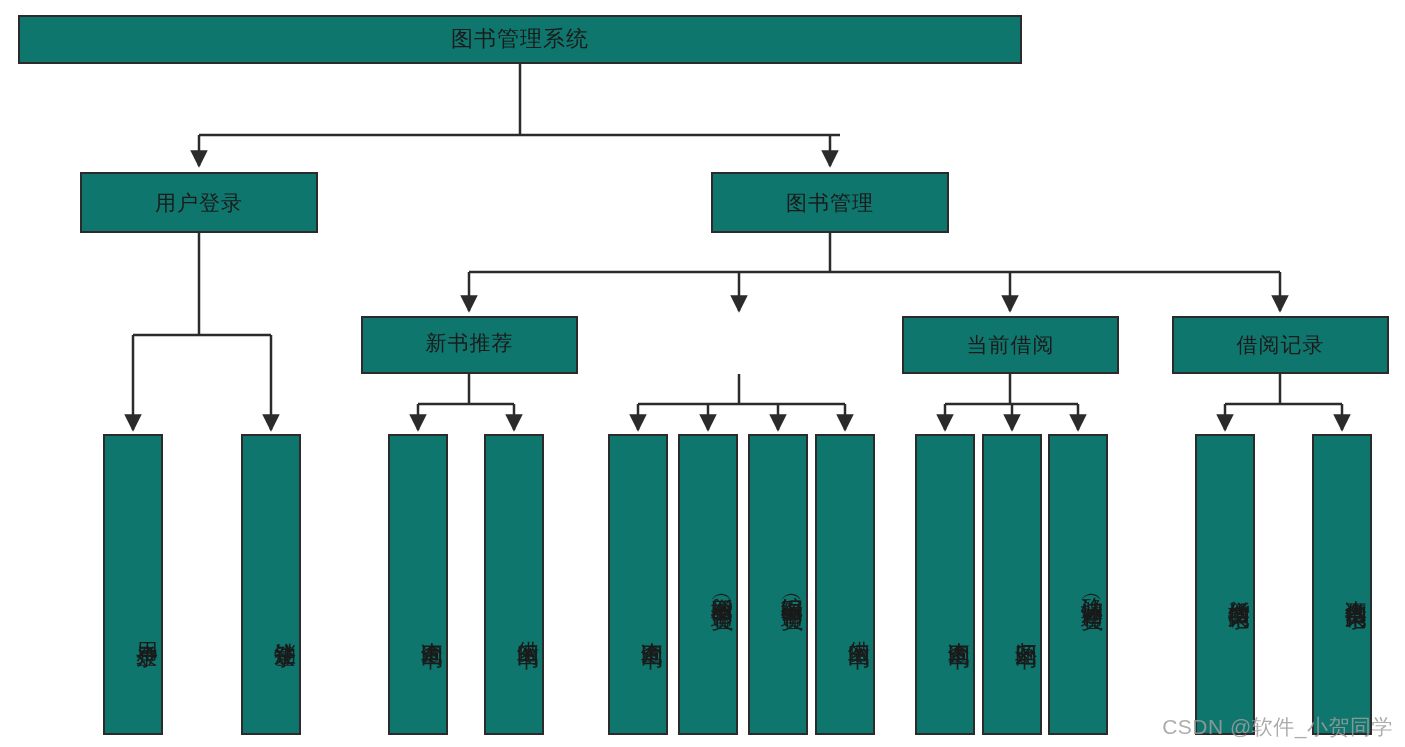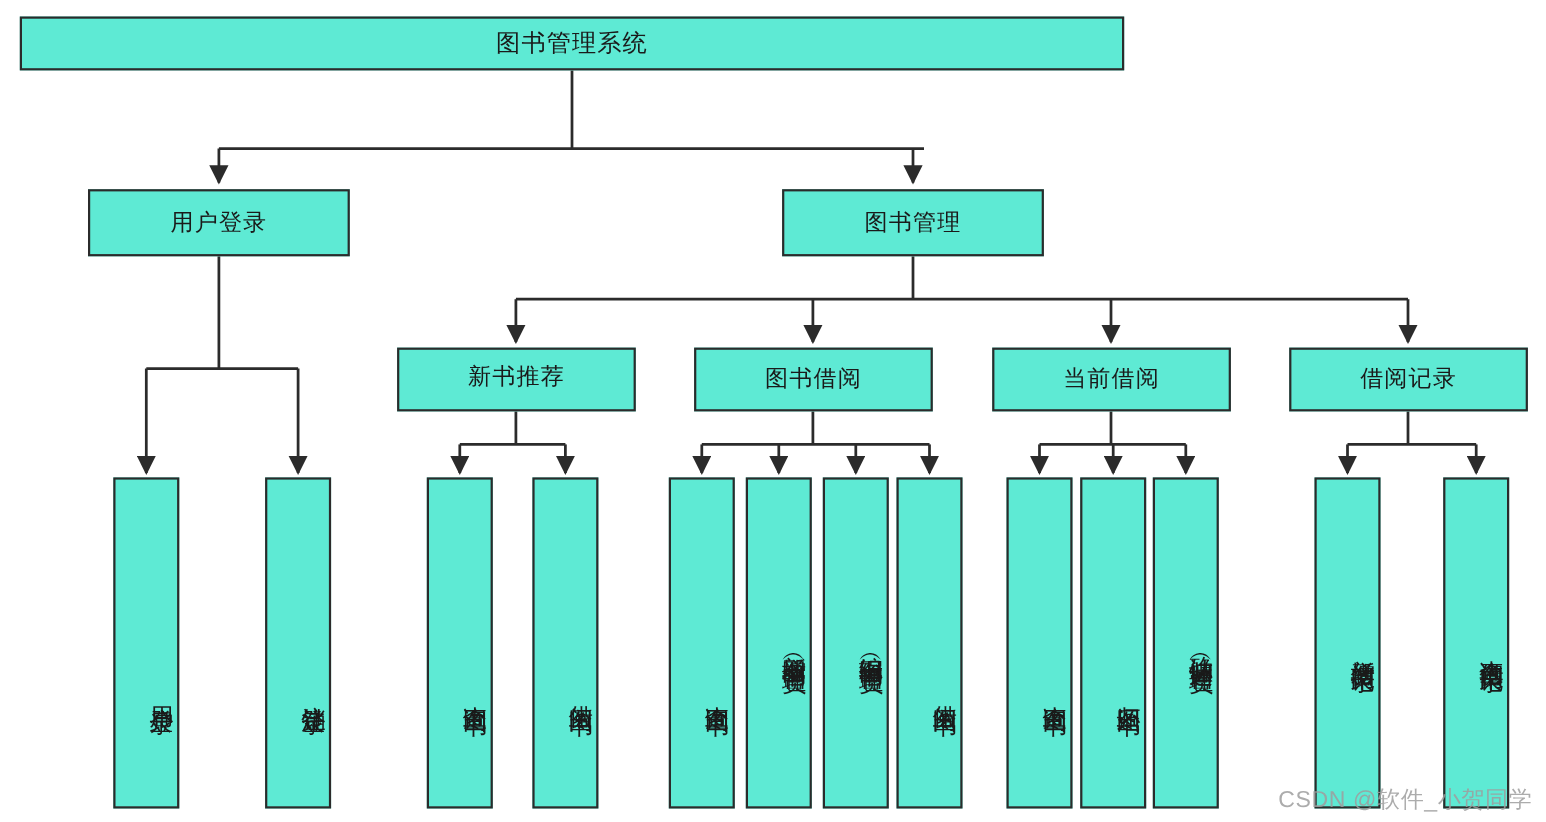--- a/index.html
+++ b/index.html
@@ -22,21 +22,21 @@
     position: absolute;
     left: 0;
     top: 0;
     width: 1405px;
     height: 747px;
     pointer-events: none;
   }
   .node {
     position: absolute;
     box-sizing: border-box;
-    background: #5eead4;
+    background: #0f766e;
     border: 2px solid #2b2b2b;
     display: flex;
     align-items: center;
     justify-content: center;
     color: #1a1a1a;
   }
   .node.horizontal {
     font-size: 21px;
     line-height: 1.2;
     letter-spacing: 1px;
@@ -138,23 +138,20 @@
   <div class="node horizontal" style="left:80px; top:172px; width:238px; height:61px;">
     <span>用户登录</span>
   </div>
   <div class="node horizontal" style="left:711px; top:172px; width:238px; height:61px;">
     <span>图书管理</span>
   </div>
 
   <div class="node horizontal" style="left:361px; top:316px; width:217px; height:58px;font-family:Liberation Mono, monospace;">
     <span>新书推荐</span>
   </div>
-  <div class="node horizontal" style="left:631px; top:316px; width:217px; height:58px;">
-    <span>图书借阅</span>
-  </div>
   <div class="node horizontal" style="left:902px; top:316px; width:217px; height:58px;">
     <span>当前借阅</span>
   </div>
   <div class="node horizontal" style="left:1172px; top:316px; width:217px; height:58px;">
     <span>借阅记录</span>
   </div>
 
   <div class="node vertical mid" style="left:103px; top:434px; width:60px; height:301px;">
     <span>用户登录</span>
   </div>

